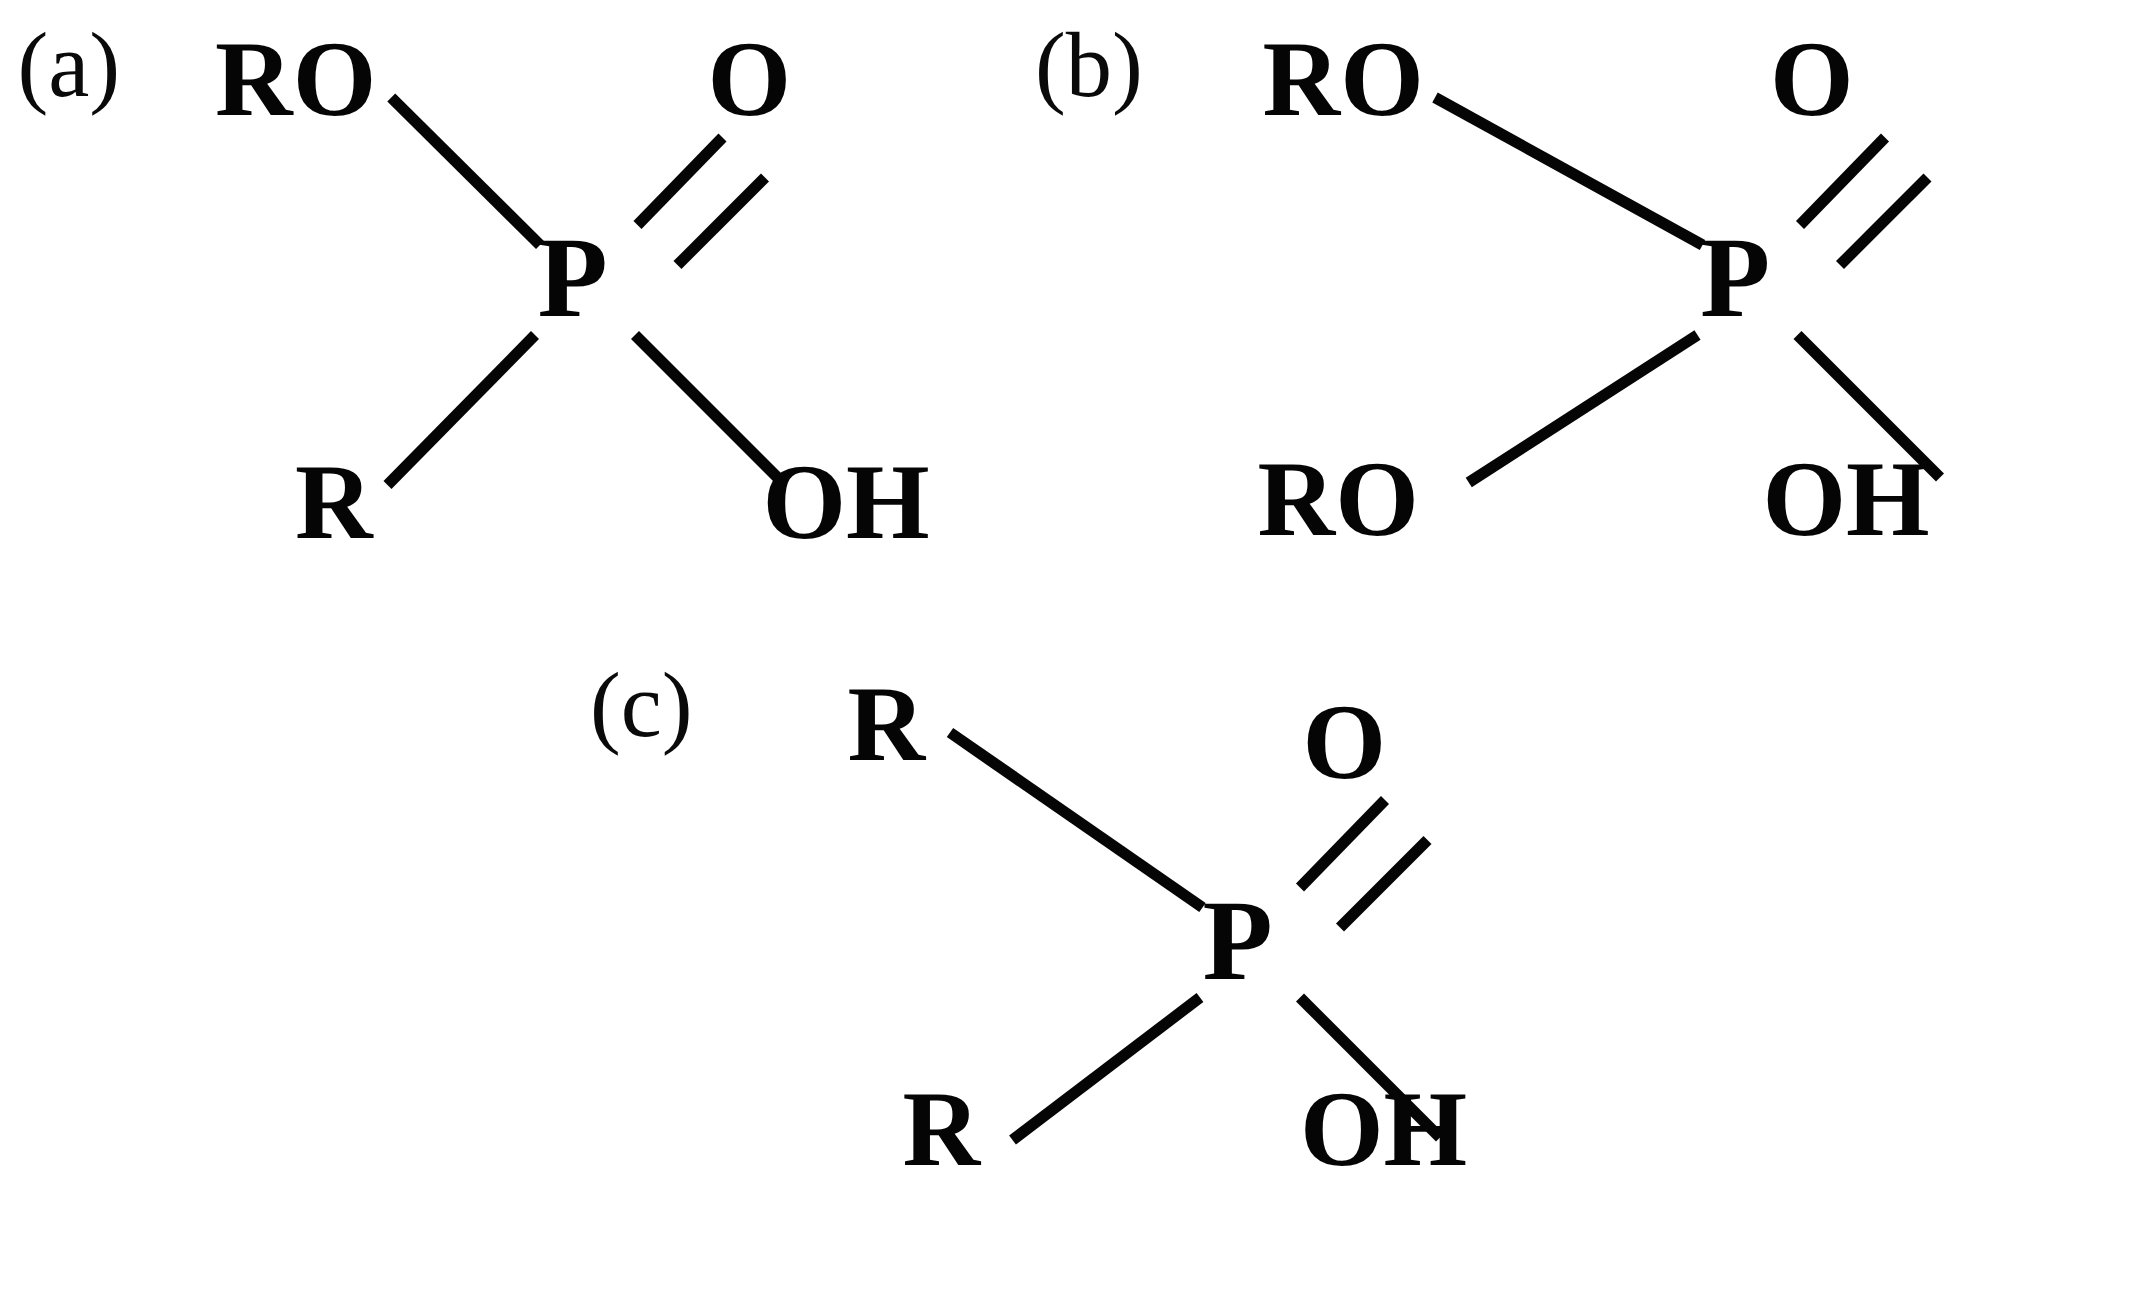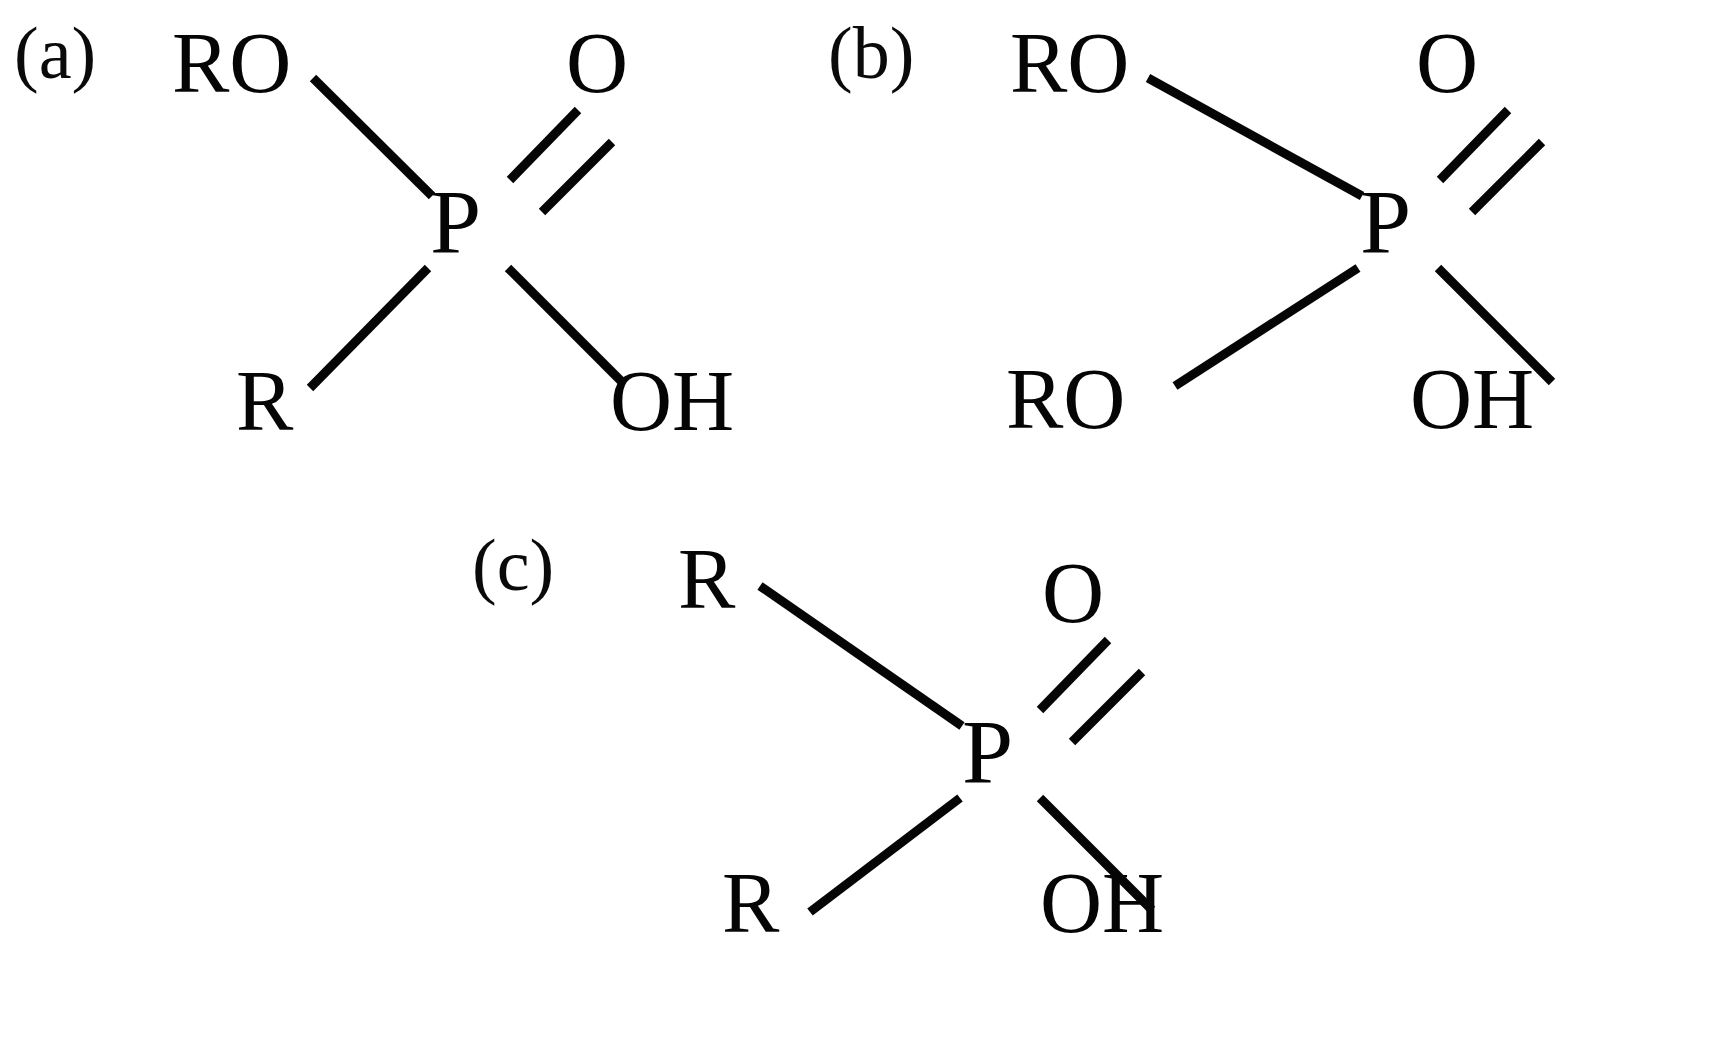--- a/index.html
+++ b/index.html
@@ -25,21 +25,21 @@
     line-height: 1;
     font-family: "Liberation Serif", "DejaVu Serif", serif;
     color: #0a0a0a;
     white-space: nowrap;
     user-select: none;
   }
   .atom {
     position: absolute;
     font-size: 86px;
     line-height: 1;
-    font-weight: 400;
+    font-weight: 700;
     font-family: "Liberation Serif", "DejaVu Serif", serif;
     color: #050505;
     white-space: nowrap;
     user-select: none;
   }
   .atom.center {
     font-size: 92px;
   }
   .bondlayer {
     position: absolute;

